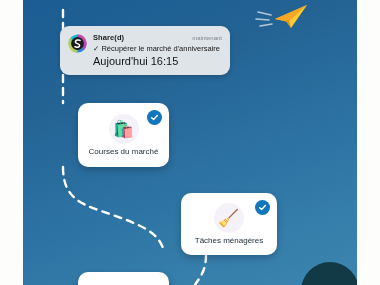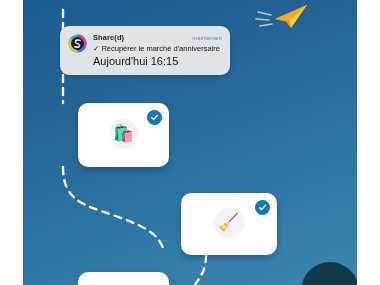--- a/index.html
+++ b/index.html
@@ -194,31 +194,33 @@
 
     <div class="card card-1">
       <div class="card-badge">
         <svg width="9" height="9" viewBox="0 0 12 12">
           <path d="M2.2 6.2 L4.8 8.8 L9.8 3.4" stroke="#ffffff" stroke-width="1.9" fill="none" stroke-linecap="round" stroke-linejoin="round"></path>
         </svg>
       </div>
       <div class="card-emoji-wrap">
         <span class="card-emoji">🛍️</span>
       </div>
+      <div class="card-label">Courses du marché</div>
     </div>
 
     <div class="card card-2">
       <div class="card-badge">
         <svg width="9" height="9" viewBox="0 0 12 12">
           <path d="M2.2 6.2 L4.8 8.8 L9.8 3.4" stroke="#ffffff" stroke-width="1.9" fill="none" stroke-linecap="round" stroke-linejoin="round"></path>
         </svg>
       </div>
       <div class="card-emoji-wrap">
         <span class="card-emoji">🧹</span>
       </div>
+      <div class="card-label">Tâches ménagères</div>
     </div>
 
     <div class="card card-3">
 
       <div class="card-label"></div>
     </div>
 
   </div>
 
   <div class="band band-left"></div>

